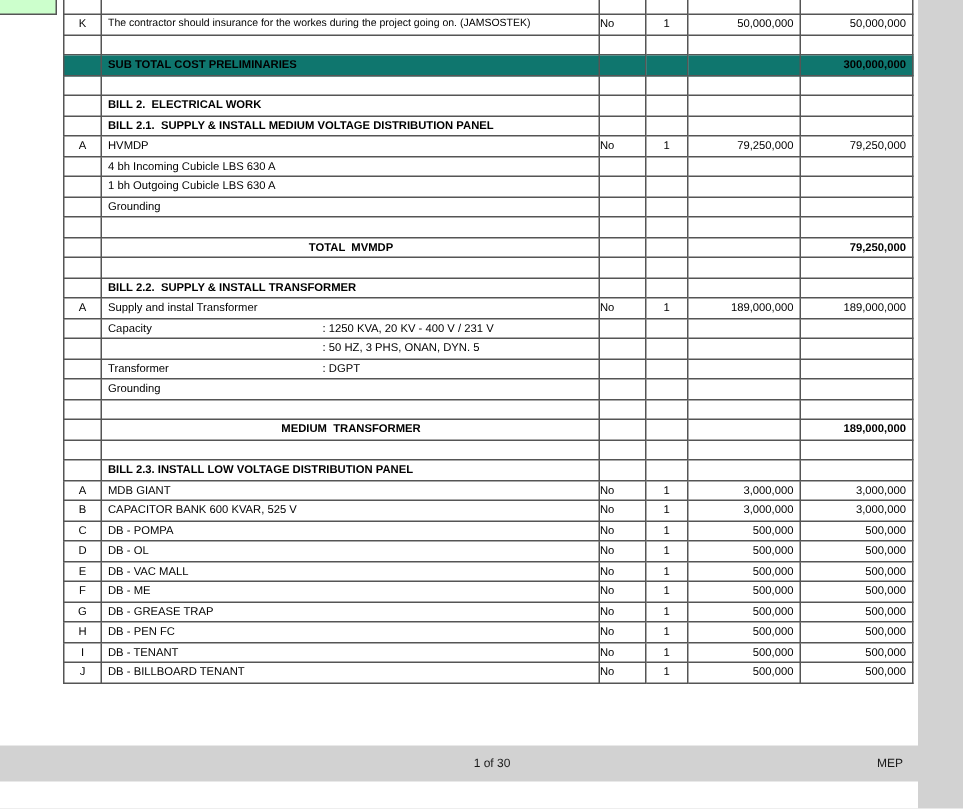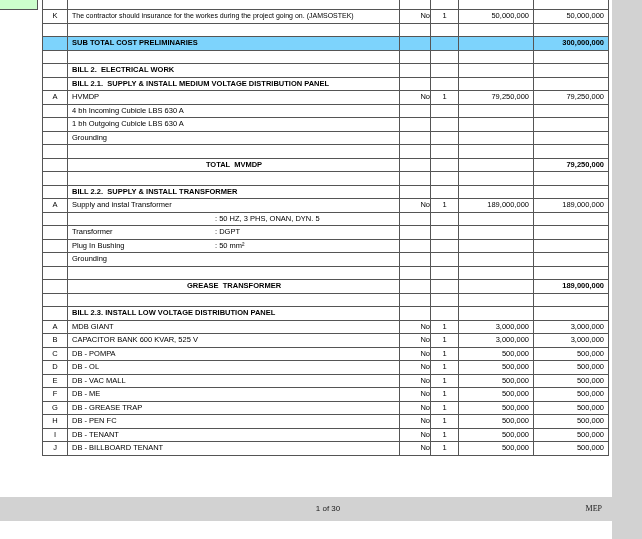--- a/index.html
+++ b/index.html
@@ -31,38 +31,38 @@
 
   .cell {
     height:100%;
     border-right:1px solid #555;
     border-bottom:1px solid #555;
     font-size:7.5px; line-height:12px;
     overflow:hidden; white-space:pre;
   }
   .c-letter { width:26px; text-align:center; border-left:1px solid #555; }
   .c-desc   { width:332px; padding:0 3px 0 4px; }
-  .c-unit   { width:31px; text-align:right; }
+  .c-unit   { width:31px; text-align:left; }
   .c-qty    { width:28px; text-align:center; }
   .c-price  { width:75px; text-align:right; padding-right:4px; }
   .c-total  { width:75px; text-align:right; padding-right:4px; }
 
   .row.bold .cell { font-weight:bold; }
-  .row.green .cell { background:#7dd3fc; }
+  .row.green .cell { background:#0f766e; }
   .c-desc.center { text-align:center; }
   .c-desc.small { font-size:7px; }
 
   .spec-label { display:inline-block; width:143px; }
 
   .footer-left, .footer-center, .footer-right {
     position:absolute; top:504px; font-size:8px; color:#1a1a1a;
   }
   .footer-left { left:0;margin-top:20px; }
   .footer-center { left:0; width:600px; text-align:center;margin-left:28px; }
-  .footer-right { left:0; width:612px; text-align:right; padding-right:10px;font-family:Liberation Serif, serif; }
+  .footer-right { left:0; width:612px; text-align:right; padding-right:10px; }
 
   .bottom-strip {
     position:absolute; left:0; top:521px;
     width:612px; height:18px; background:#ffffff;
   }
 </style>
 </head>
 <body>
 
 <div class="viewport">
@@ -192,61 +192,61 @@
         <div class="row">
           <div class="cell c-letter">A</div>
           <div class="cell c-desc">Supply and instal Transformer</div>
           <div class="cell c-unit">No</div>
           <div class="cell c-qty">1</div>
           <div class="cell c-price">189,000,000</div>
           <div class="cell c-total">189,000,000</div>
         </div>
         <div class="row">
           <div class="cell c-letter"></div>
+          <div class="cell c-desc"><span class="spec-label">Capacity</span><span>: 1250 KVA, 20 KV - 400 V / 231 V</span></div>
+          <div class="cell c-unit"></div>
+          <div class="cell c-qty"></div>
+          <div class="cell c-price"></div>
+          <div class="cell c-total"></div>
+        </div>
+        <div class="row">
+          <div class="cell c-letter"></div>
           <div class="cell c-desc"><span class="spec-label"></span><span>: 50 HZ, 3 PHS, ONAN, DYN. 5</span></div>
           <div class="cell c-unit"></div>
           <div class="cell c-qty"></div>
           <div class="cell c-price"></div>
           <div class="cell c-total"></div>
         </div>
         <div class="row">
           <div class="cell c-letter"></div>
           <div class="cell c-desc"><span class="spec-label">Transformer</span><span>: DGPT</span></div>
           <div class="cell c-unit"></div>
           <div class="cell c-qty"></div>
           <div class="cell c-price"></div>
           <div class="cell c-total"></div>
         </div>
         <div class="row">
           <div class="cell c-letter"></div>
-          <div class="cell c-desc"><span class="spec-label">Plug In Bushing</span><span>: 50 mm²</span></div>
-          <div class="cell c-unit"></div>
-          <div class="cell c-qty"></div>
-          <div class="cell c-price"></div>
-          <div class="cell c-total"></div>
-        </div>
-        <div class="row">
-          <div class="cell c-letter"></div>
           <div class="cell c-desc">Grounding</div>
           <div class="cell c-unit"></div>
           <div class="cell c-qty"></div>
           <div class="cell c-price"></div>
           <div class="cell c-total"></div>
         </div>
         <div class="row">
           <div class="cell c-letter"></div>
           <div class="cell c-desc"></div>
           <div class="cell c-unit"></div>
           <div class="cell c-qty"></div>
           <div class="cell c-price"></div>
           <div class="cell c-total"></div>
         </div>
         <div class="row bold">
           <div class="cell c-letter"></div>
-          <div class="cell c-desc center">GREASE  TRANSFORMER</div>
+          <div class="cell c-desc center">MEDIUM  TRANSFORMER</div>
           <div class="cell c-unit"></div>
           <div class="cell c-qty"></div>
           <div class="cell c-price"></div>
           <div class="cell c-total">189,000,000</div>
         </div>
         <div class="row">
           <div class="cell c-letter"></div>
           <div class="cell c-desc"></div>
           <div class="cell c-unit"></div>
           <div class="cell c-qty"></div>

